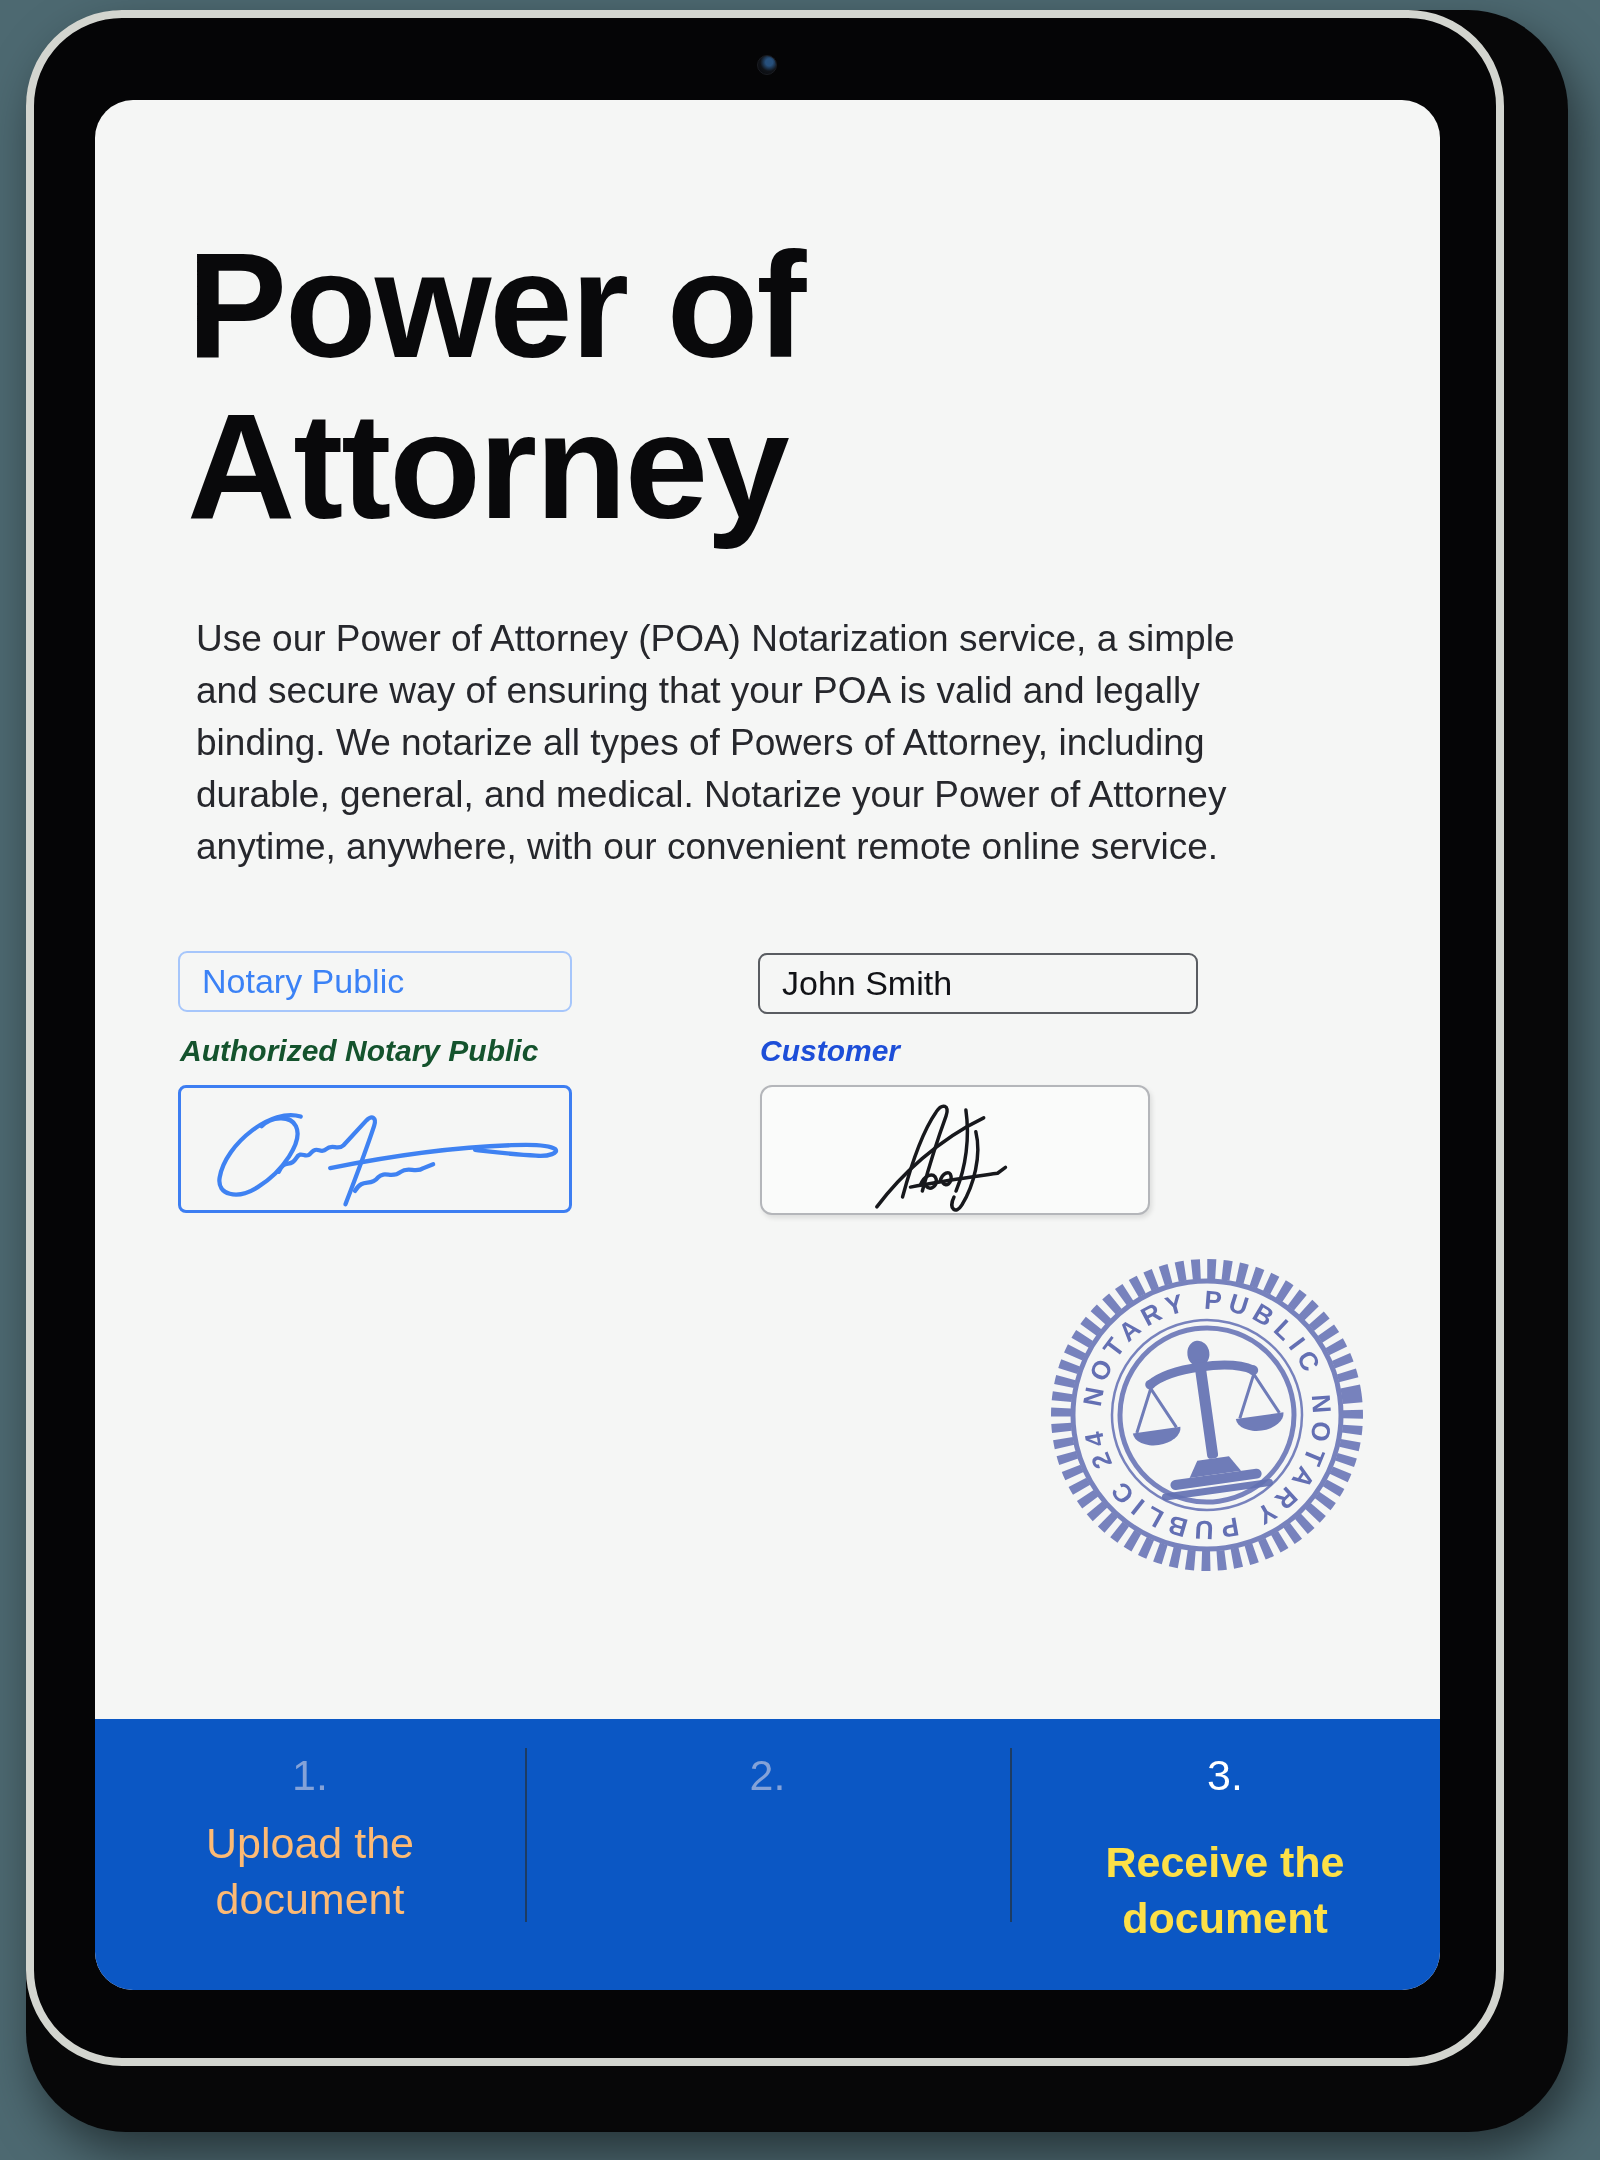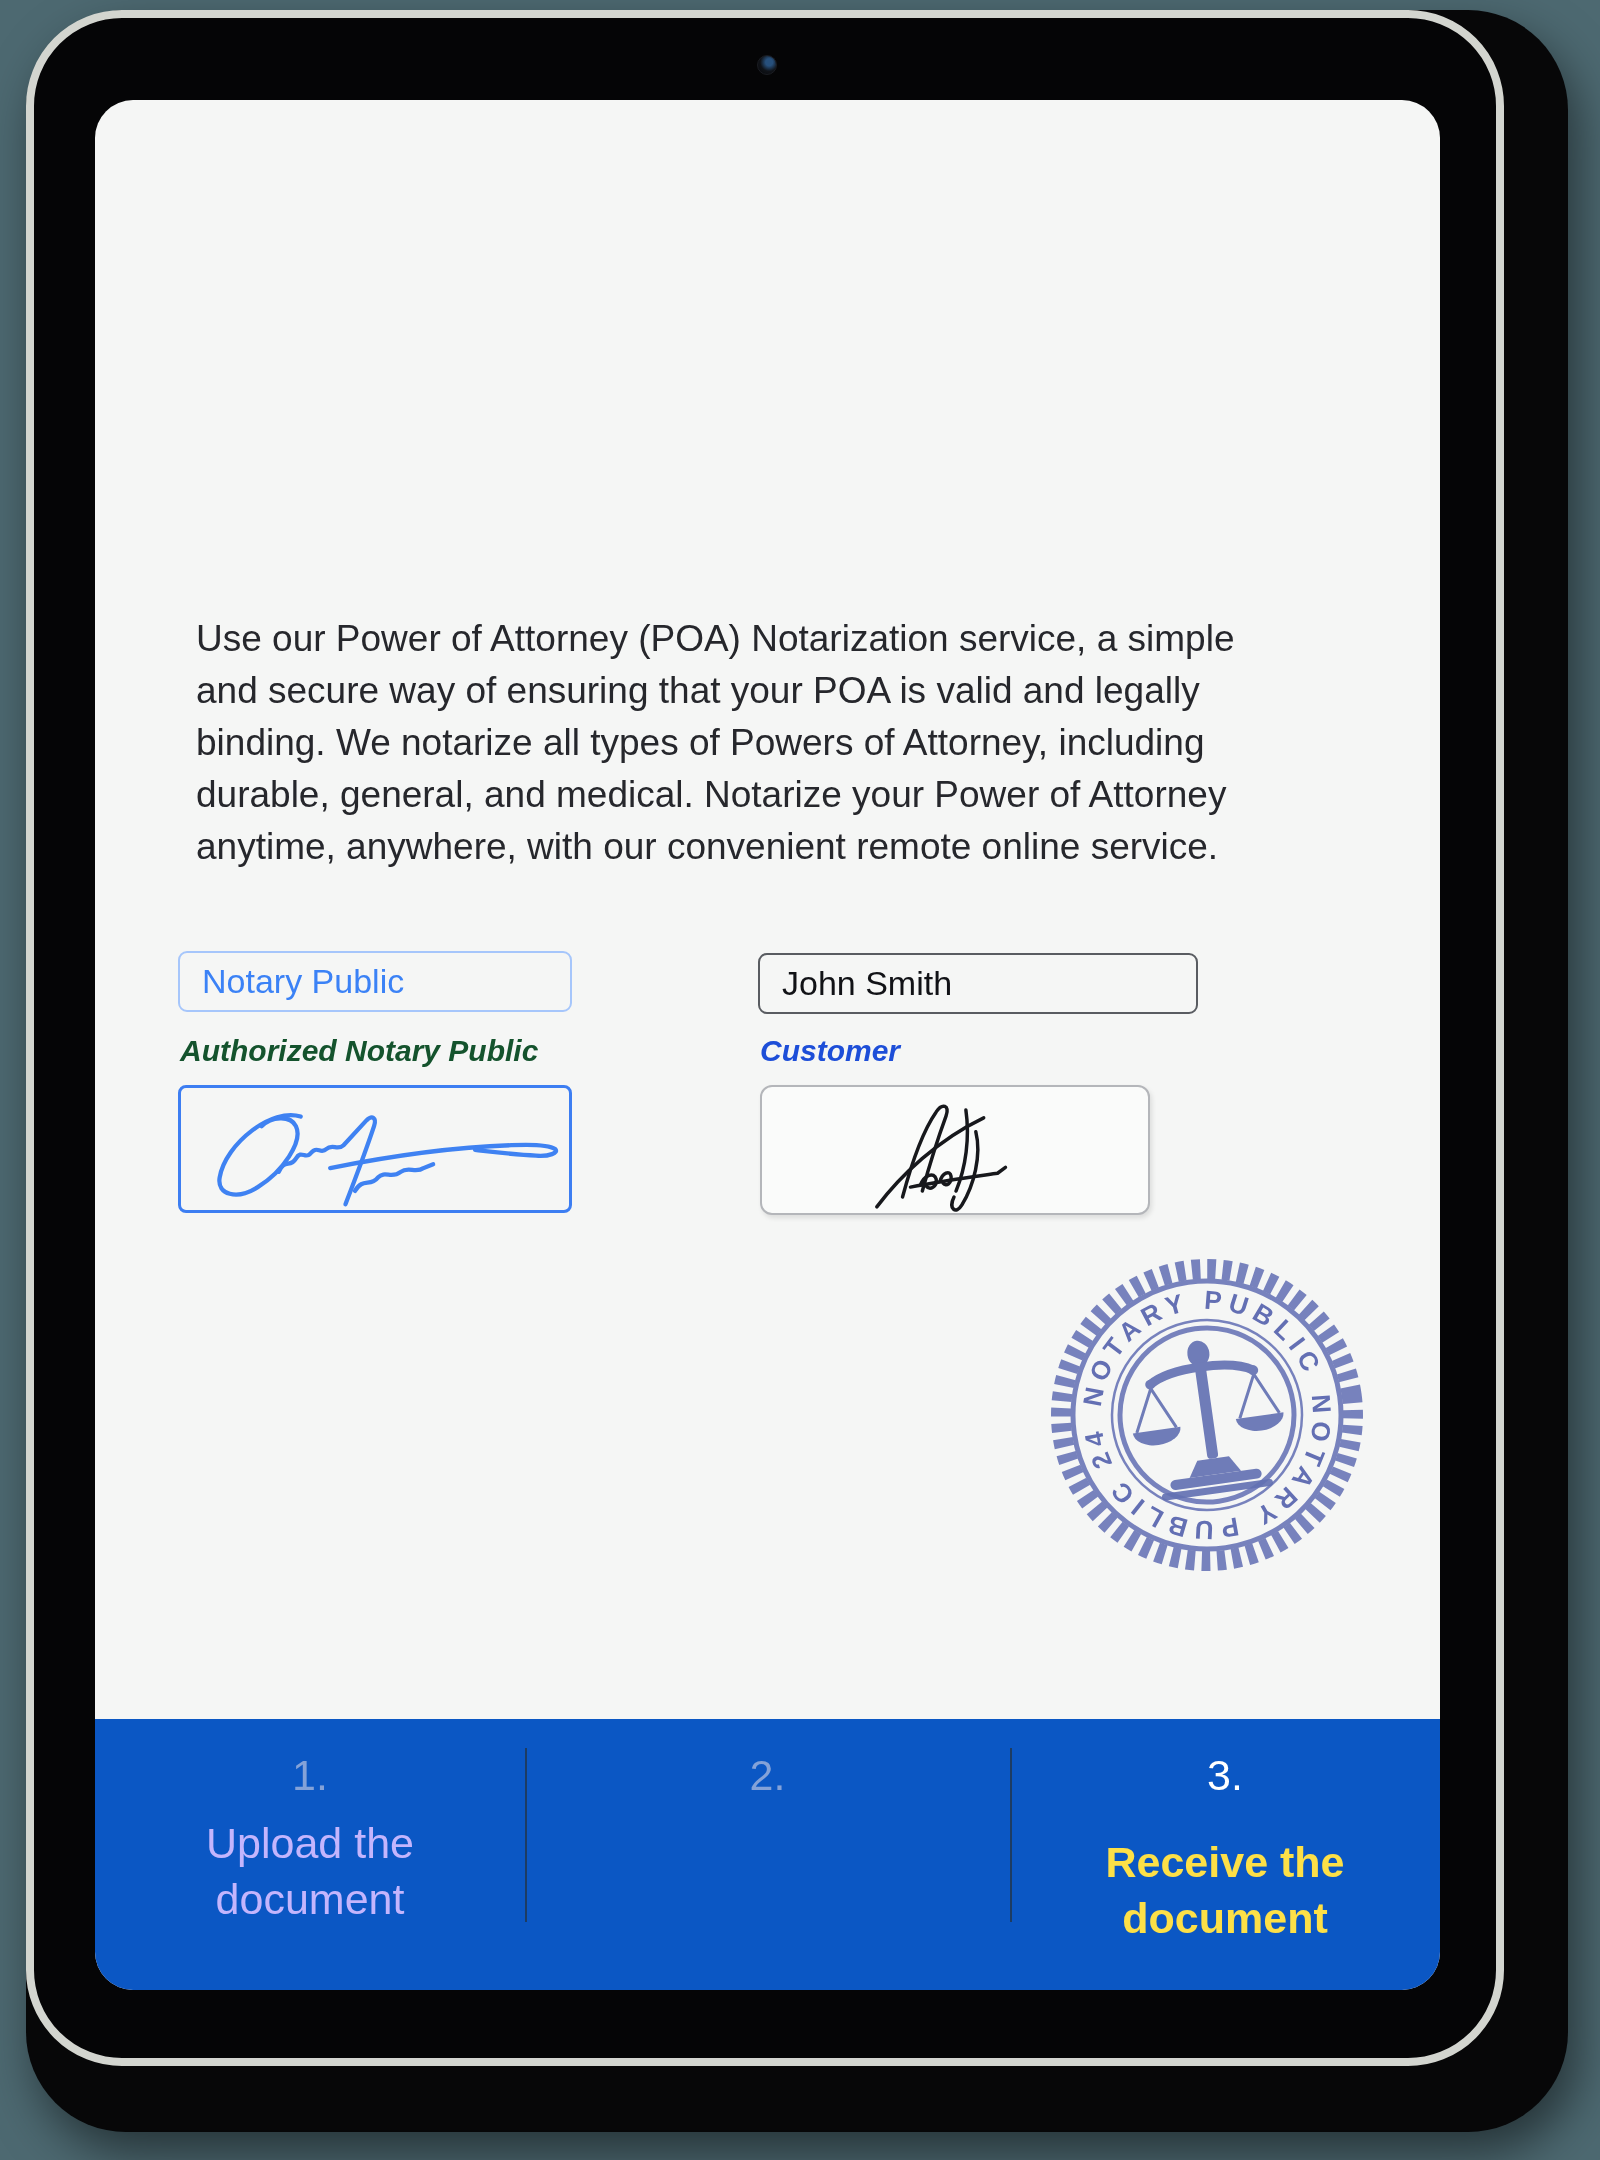--- a/index.html
+++ b/index.html
@@ -85,40 +85,42 @@
   }
   .step{
     display:flex;flex-direction:column;align-items:center;
     padding-top:32px;box-sizing:border-box;
   }
   .step1{width:430px;}
   .step2{width:485px;}
   .step3{width:430px;}
   .step-number{font-size:43px;line-height:49px;color:#84a2d8;margin-bottom:15px;}
   .step-label{
-    font-size:43px;line-height:56px;color:#c4b5fd;
+    font-size:43px;line-height:56px;color:#fdba74;
     text-align:center;white-space:pre-line;
   }
   .step3 .step-number{color:#ffffff;}
   .step3 .step-label{color:#fde047;font-weight:700;margin-top:19px;}
   .step-sep{
     position:absolute;top:29px;width:2px;height:174px;background:#1d3c63;
   }
   .sep1{left:430px;}
   .sep2{left:915px;}
 </style>
 </head>
 <body>
 
 <div class="tablet-body"></div>
 <div class="tablet-rim"></div>
 <div class="camera"></div>
 
 <div class="screen">
 
+  <div class="doc-title">Power of
+Attorney</div>
 
   <div class="doc-desc">Use our Power of Attorney (POA) Notarization service, a simple
 and secure way of ensuring that your POA is valid and legally
 binding. We notarize all types of Powers of Attorney, including
 durable, general, and medical. Notarize your Power of Attorney
 anytime, anywhere, with our convenient remote online service.</div>
 
   <input class="name-input input-notary" readonly="" value="Notary Public" style="">
   <input class="name-input input-customer" readonly="" value="John Smith" style="">
 

